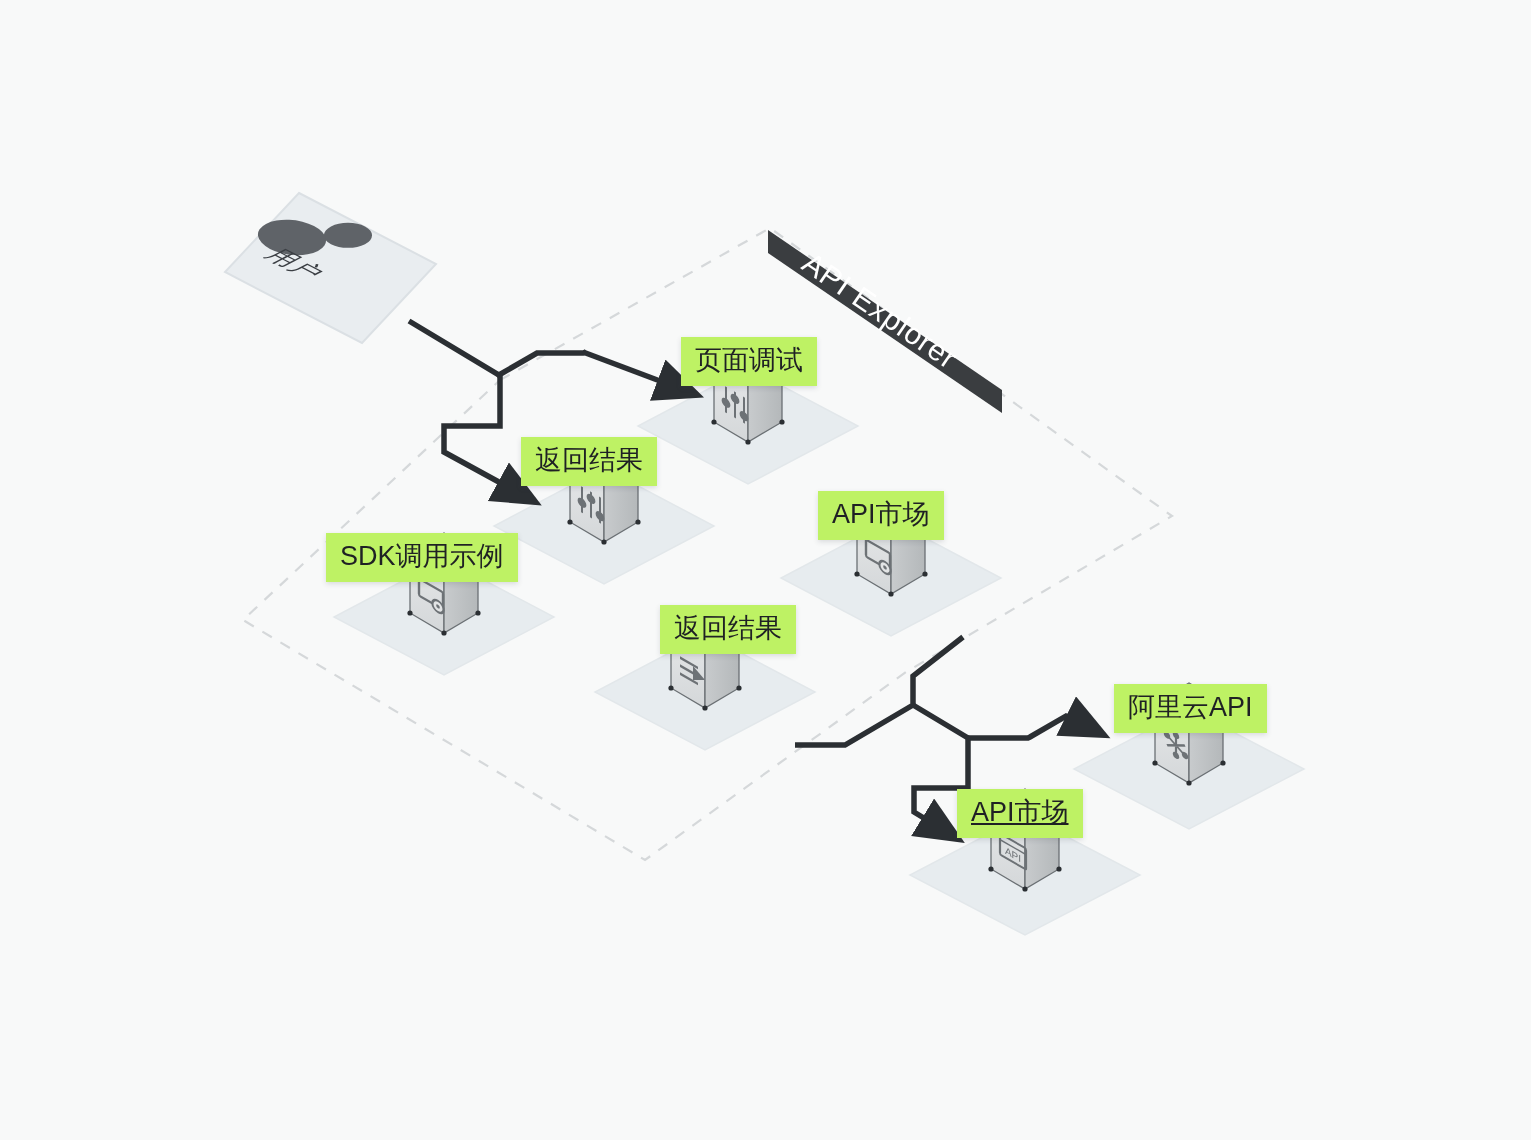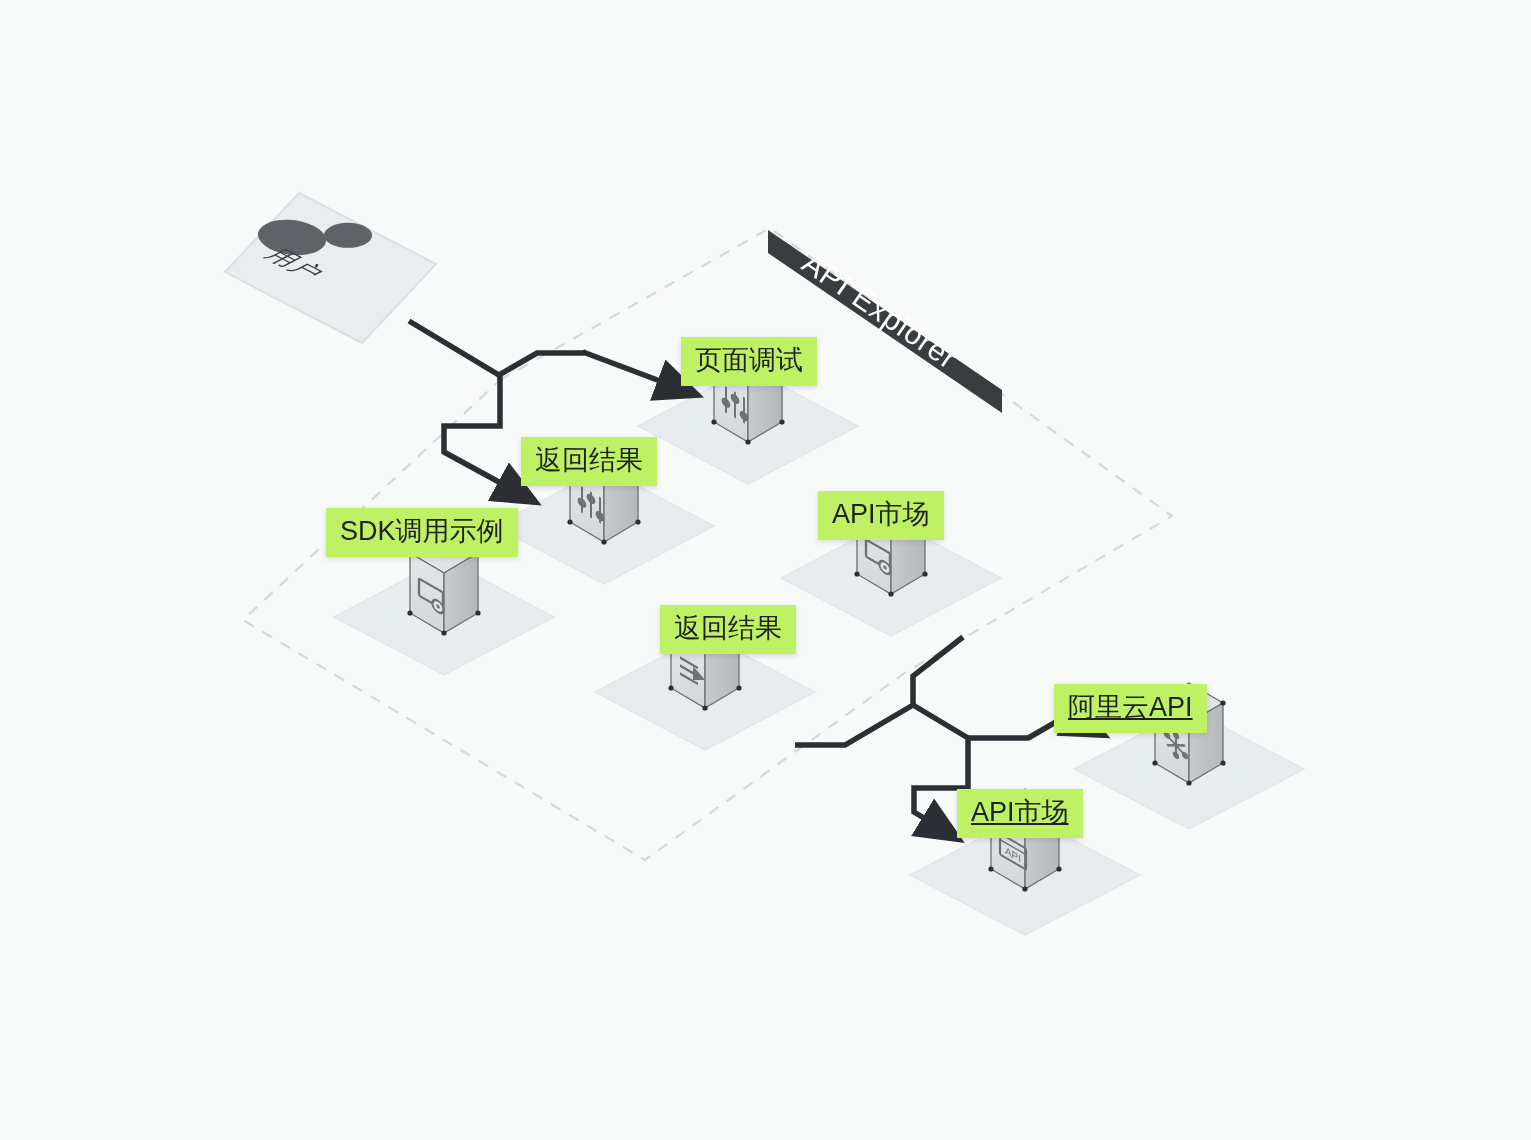--- a/index.html
+++ b/index.html
@@ -242,19 +242,19 @@
       <circle cx="0" cy="22" r="2.6" fill="#2b2f33"></circle>
         <circle cx="34" cy="2" r="2.6" fill="#2b2f33"></circle>
       <circle cx="34" cy="-58" r="2.6" fill="#2b2f33"></circle>
     </g>
   </svg>
 
   <div class="label-layer">
     <div class="node-label" style="left:681px; top:337px;">页面调试</div>
     <div class="node-label" style="left:521px; top:437px;">返回结果</div>
     <div class="node-label" style="left:818px; top:491px;">API市场</div>
-    <div class="node-label" style="left:326px; top:508px;">SDK调用示例</div>
+    <div class="node-label" style="left:326px; top:533px;">SDK调用示例</div>
     <div class="node-label" style="left:628px; top:605px;margin-left:32px;">返回结果</div>
-    <div class="node-label" style="left:1054px; top:684px;text-decoration:underline;">阿里云API</div>
+    <div class="node-label" style="left:1114px; top:684px;">阿里云API</div>
     <div class="node-label" style="left:957px; top:789px;text-decoration:underline;">API市场</div>
   </div>
 
 </div>
 
 </body></html>

